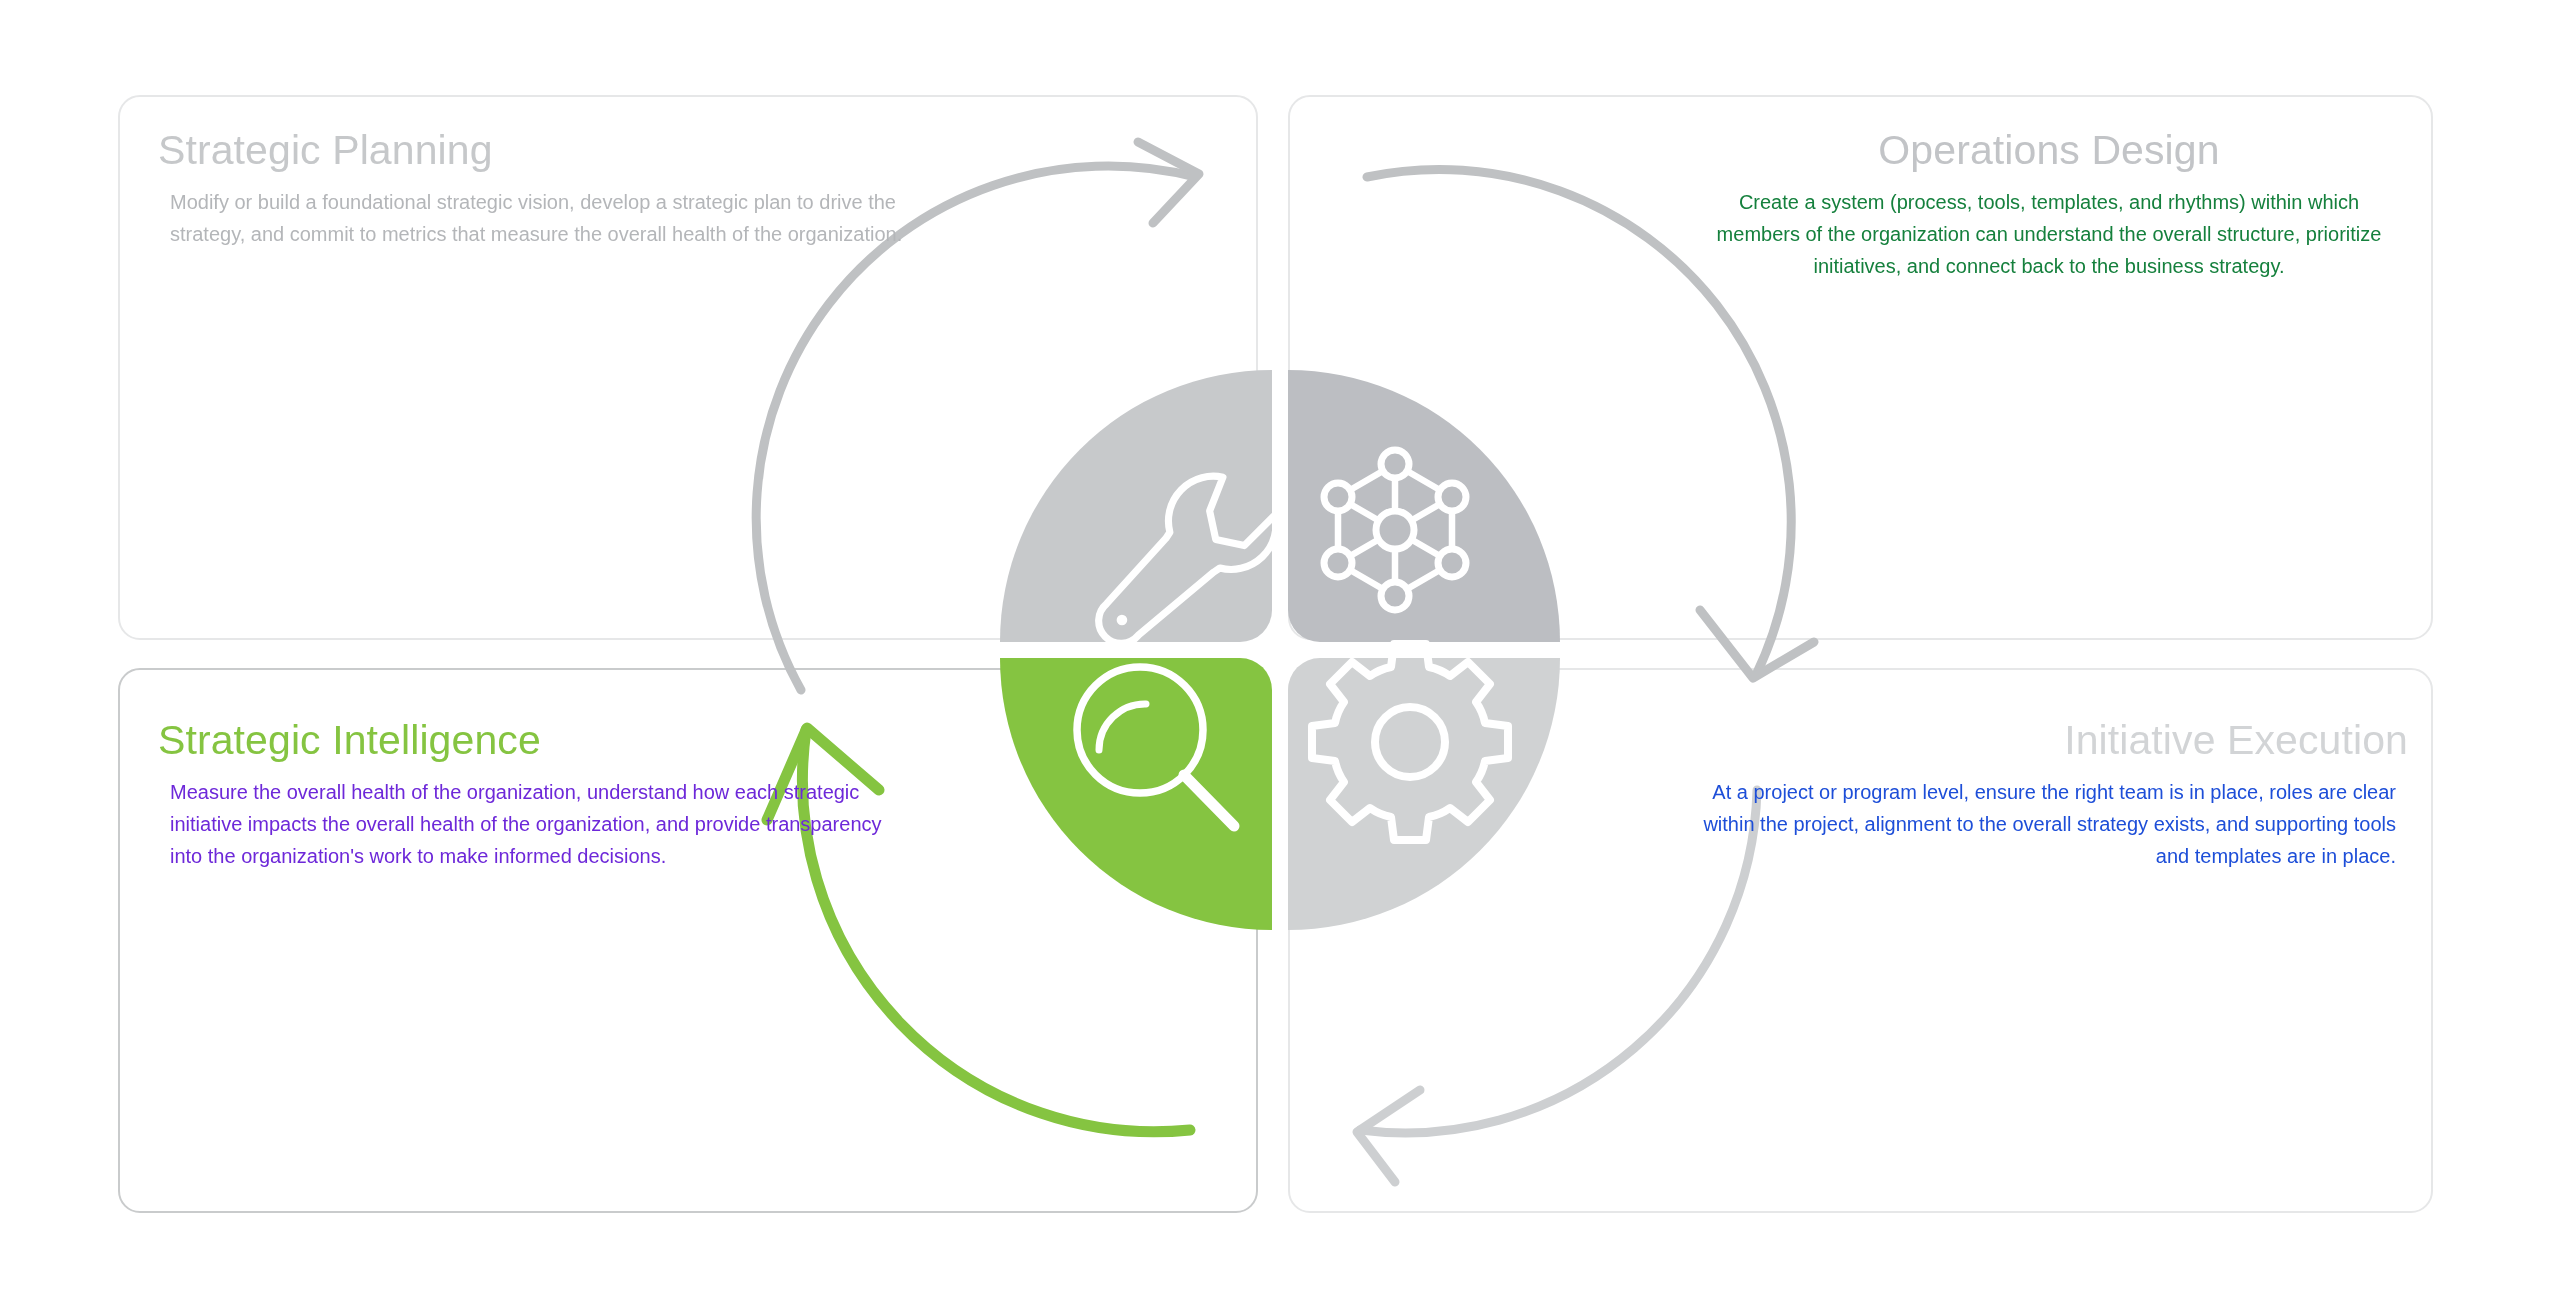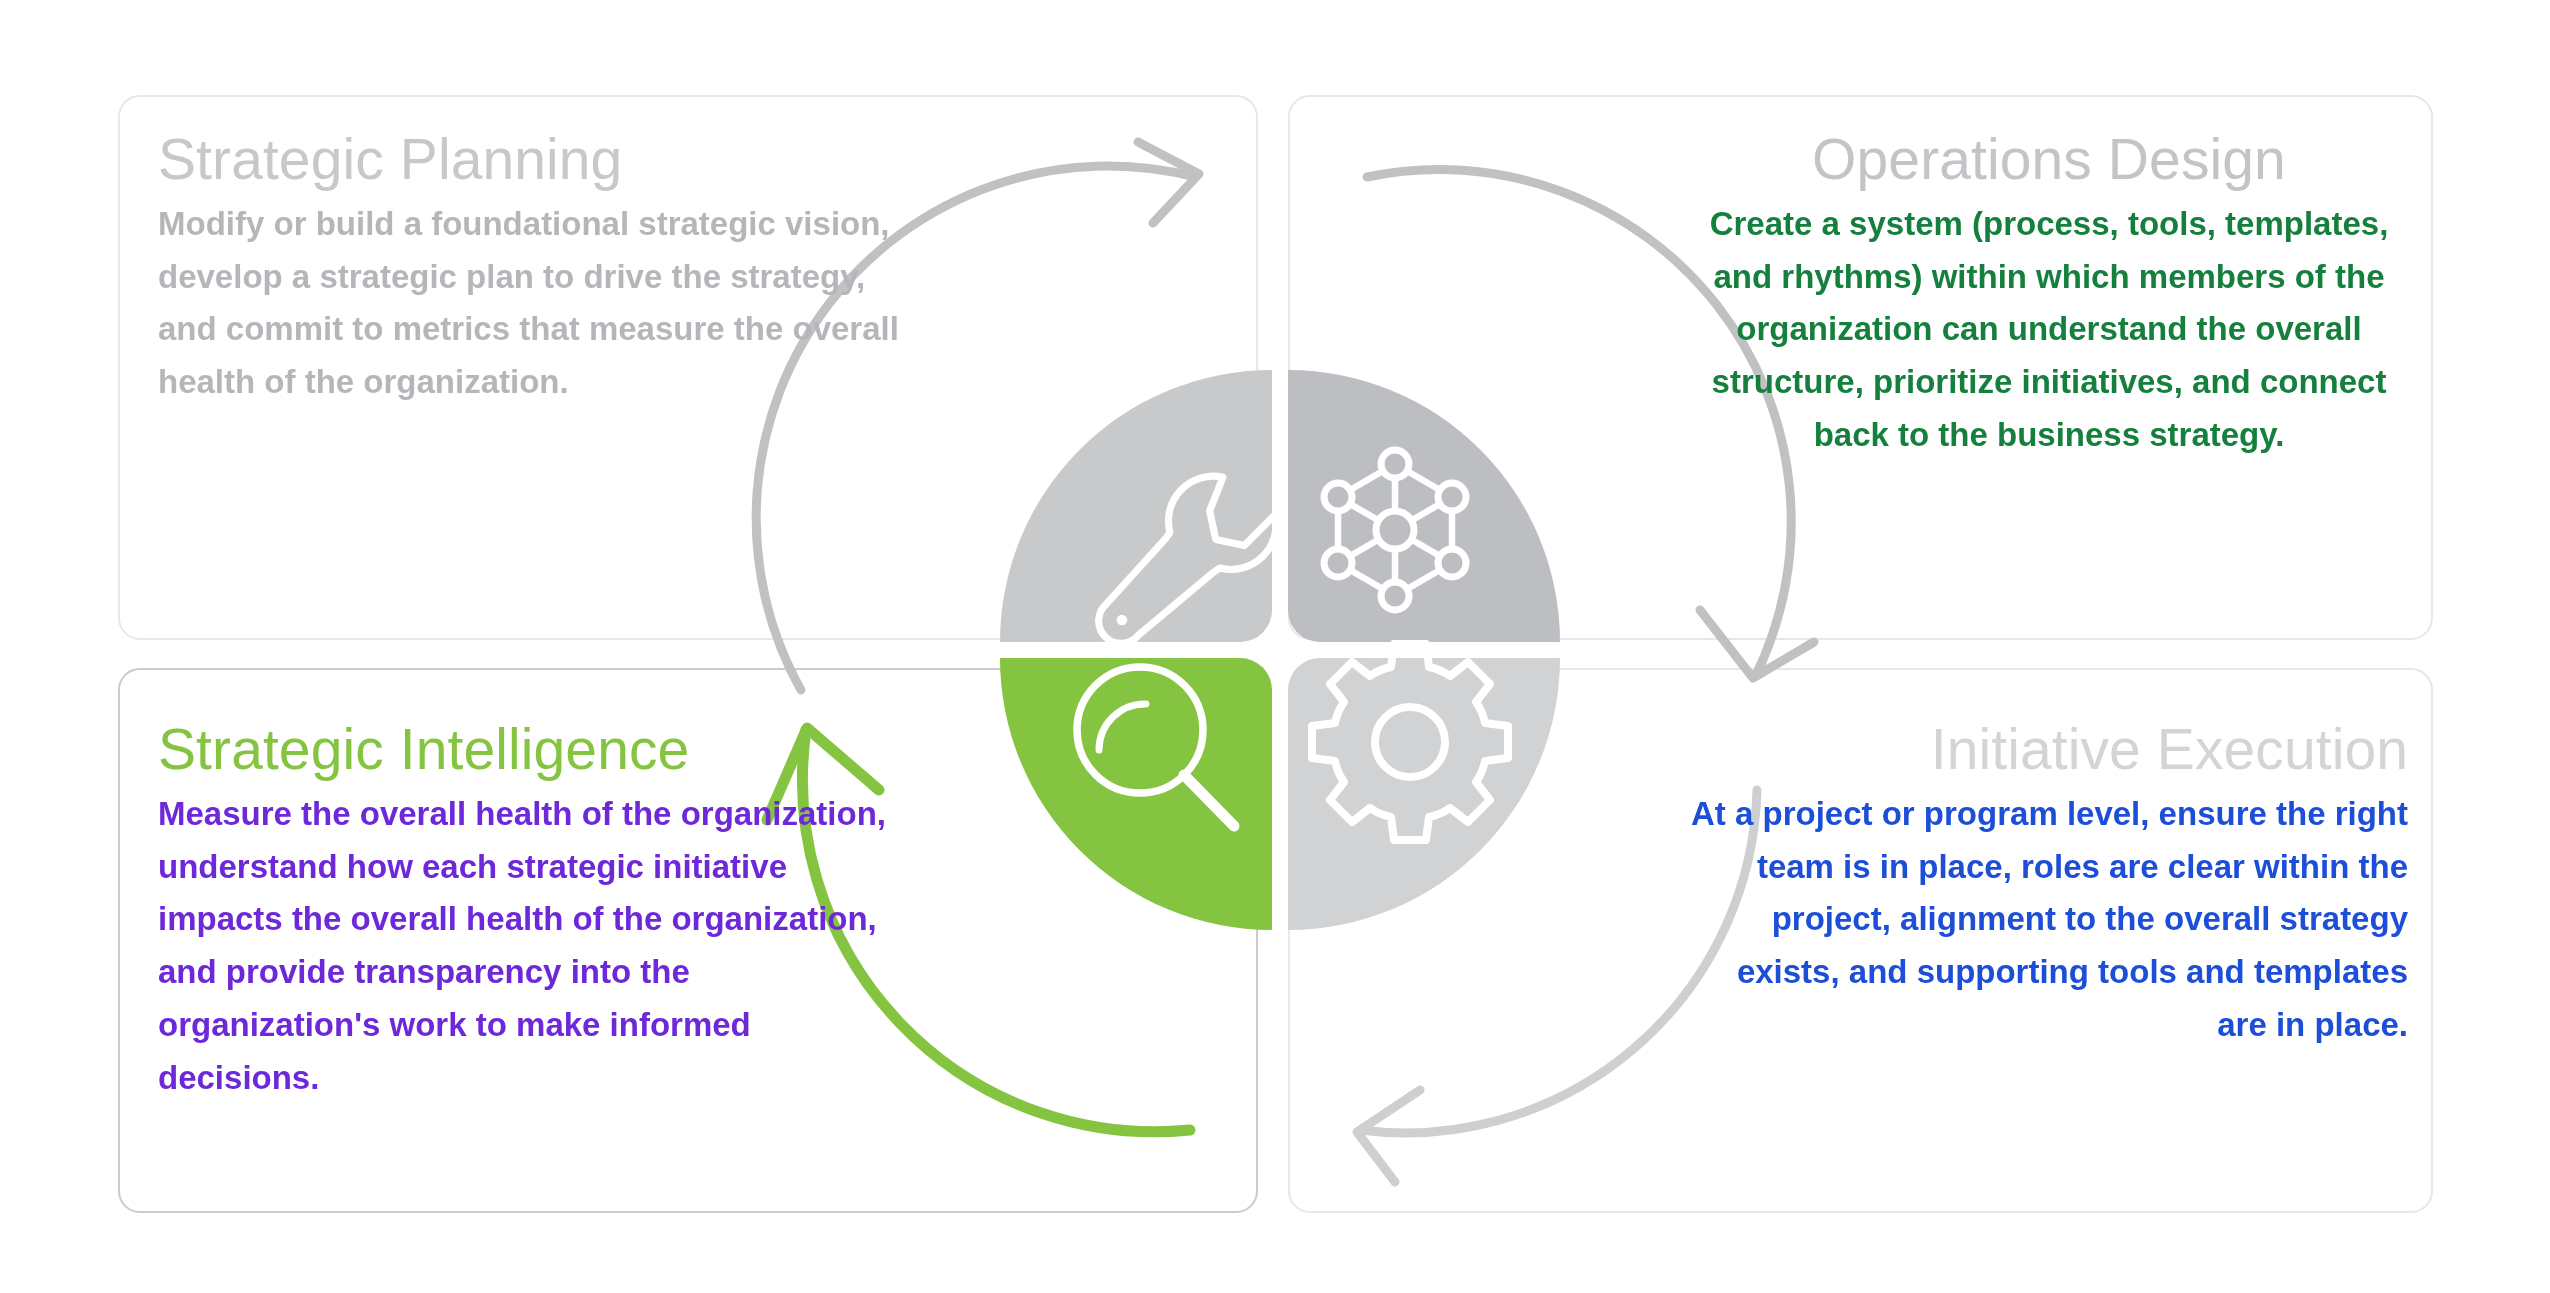--- a/index.html
+++ b/index.html
@@ -22,31 +22,31 @@
   }
   .card.tl{left:118px;  top:95px;  width:1140px; height:545px;}
   .card.tr{left:1288px; top:95px;  width:1145px; height:545px;}
   .card.bl{left:118px;  top:668px; width:1140px; height:545px;}
   .card.br{left:1288px; top:668px; width:1145px; height:545px;}
   .card.bl{border-color:#C9CBCC;}
 
   
   .txt{position:absolute;}
   .txt .title{
-    font-size:57px;
+    font-size:41px;
     font-weight:400;
     line-height:1.12;
     margin:0 0 6px 0;
     letter-spacing:.1px;
   }
   .txt .body{
-    font-size:33px;
+    font-size:20px;
     line-height:1.60;
-    margin:0;
-    font-weight:700;
+    margin:12px;
+    font-weight:400;
   }
 
   .txt.tl{left:158px; top:128px; width:760px; text-align:left;}
   .txt.tl .title{color:#C6C8CA;}
   .txt.tl .body{color:#B4B6B9;}
 
   .txt.tr{left:1690px; top:128px; width:718px; text-align:center;}
   .txt.tr .title{color:#C2C4C7;}
   .txt.tr .body{color:#15803d;}
 

